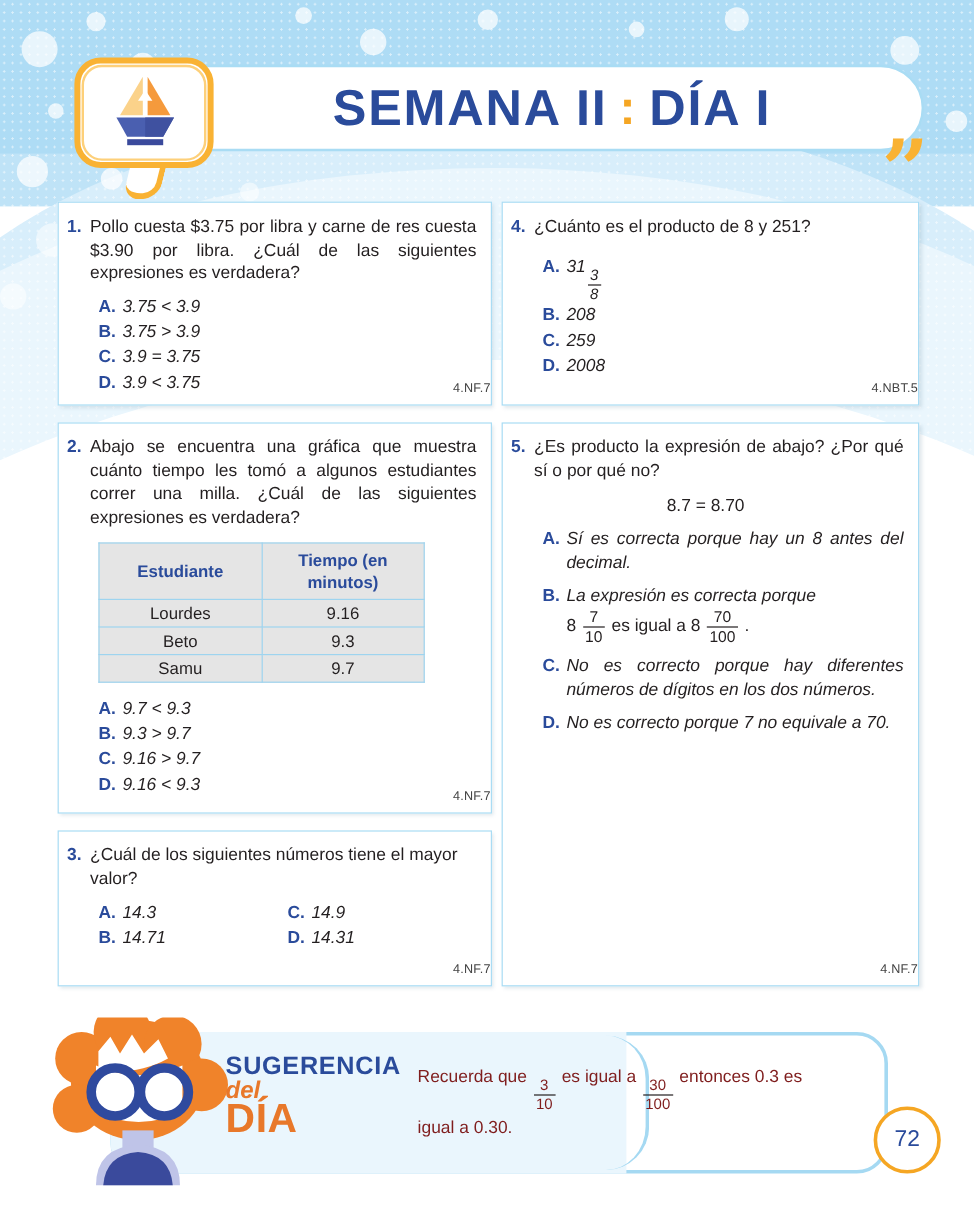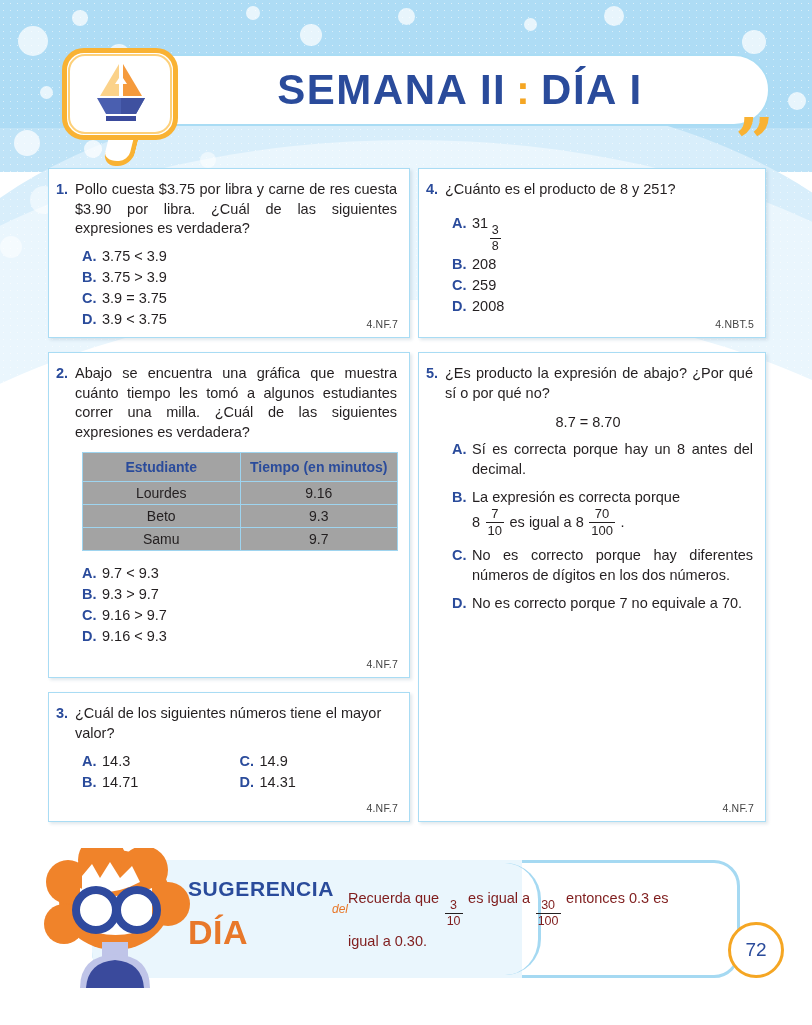--- a/index.html
+++ b/index.html
@@ -99,46 +99,46 @@
   }
   .qtext{
     flex:1; font-size:14.5px; color:#231f20; line-height:19.5px;
     text-align:justify; text-justify:inter-word; hyphens:none;
   }
   .qtext.nojust{ text-align:left; }
 
   .opts{ margin-top:7px; padding-left:29px; }
   .opt{ display:flex; font-size:14.5px; line-height:20px; color:#231f20; margin-bottom:1px; }
   .opt .ltr{ color:#2a4b9b; font-weight:bold; width:20px; flex:0 0 20px; }
-  .opt .txt{ flex:1; text-align:justify; }
+  .opt .txt{ flex:1; text-align:justify;font-style:italic; }
   .opt .txt.nj{ text-align:left; }
 
   .std{
-    position:absolute; right:11px; bottom:7px;
+    position:absolute; right:0; bottom:7px;
     font-size:10.5px; color:#444; letter-spacing:.2px;
   }
 
   
   .opts2{ margin-top:8px; padding-left:29px; display:flex; }
   .opts2 .col{ width:50%; }
 
   
   .frac{
     display:inline-flex; flex-direction:column; align-items:center;
     vertical-align:-0.42em; margin:0 1.5px; line-height:1.04;
   }
   .frac .n{ font-size:12.5px; padding:0 2px; }
   .frac .bar{ width:100%; height:1.2px; background:#231f20; margin:1px 0; }
   .frac .d{ font-size:12.5px; padding:0 2px; }
   .frac.big .n,.frac.big .d{ font-size:13px; }
 
   
   .dtable{
-    margin:10px 0 2px 29px; border-collapse:collapse; width:316px;
-    background:#a3a3a3;
+    margin:10px 0 2px 29px; border-collapse:collapse; width:272px;
+    background:#e5e5e5;
   }
   .dtable th{
     border:1px solid #9ed4ef; color:#2a4b9b; font-weight:bold;
     font-size:14px; padding:5px 4px; text-align:center; line-height:18px;
   }
   .dtable td{
     border:1px solid #9ed4ef; font-size:14px; color:#231f20;
     padding:3px 4px; text-align:center;
   }
   .expr-center{ text-align:center; font-size:14.5px; color:#231f20; margin:11px 0 9px 0; }
@@ -157,22 +157,22 @@
     position:absolute; left:505px; top:11px; width:36px; height:112px;
     border-right:3px solid #a5d9f2;
     border-radius:0 60px 60px 0;
   }
   .tip-label{ position:absolute; left:188px; top:26px; width:160px; }
   .tip-sug{
     font-size:21px; font-weight:bold; color:#2a4b9b; letter-spacing:.6px;
     line-height:22px;
   }
   .tip-del{
-    font-size:12px; font-style:italic; font-weight:normal; color:#e8782a;
-    line-height:17px; margin-top:1px;text-align:right;
+    font-size:20px; font-style:italic; font-weight:bold; color:#e8782a;
+    line-height:17px; margin-top:1px;
   }
   .tip-dia{
     font-size:34px; font-weight:bold; color:#e8782a; line-height:32px;
     letter-spacing:.5px; margin-top:-2px;
   }
   .tip-text{
     position:absolute; left:348px; top:33px; width:330px;
     font-size:14.5px; color:#7f1d1d; line-height:27px;
   }
   .pagenum{

